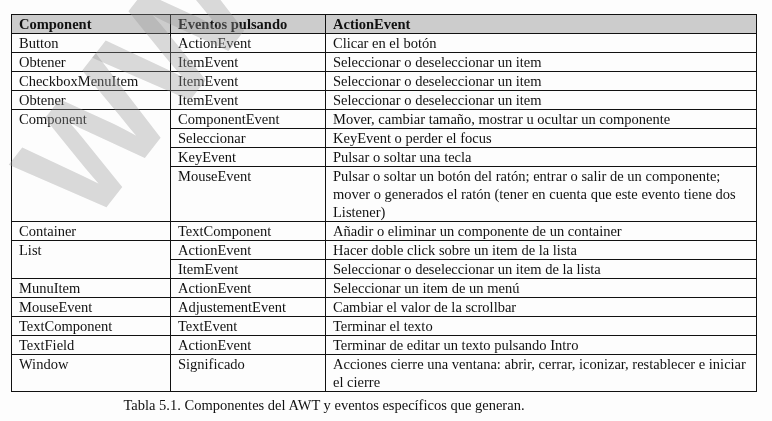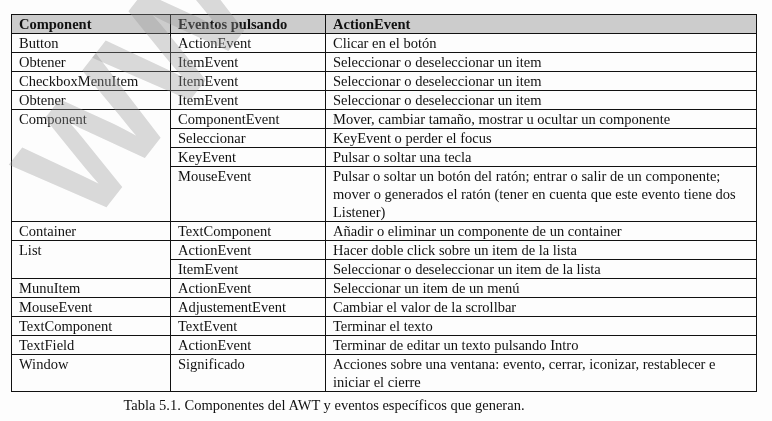--- a/index.html
+++ b/index.html
@@ -155,18 +155,18 @@
       <td>Terminar el texto</td>
     </tr>
     <tr>
       <td>TextField</td>
       <td>ActionEvent</td>
       <td>Terminar de editar un texto pulsando Intro</td>
     </tr>
     <tr>
       <td>Window</td>
       <td>Significado</td>
-      <td>Acciones sobre una ventana: evento, cerrar, iconizar, restablecer e iniciar el cierre</td>
+      <td>Acciones cierre una ventana: abrir, cerrar, iconizar, restablecer e iniciar el cierre</td>
     </tr>
   </tbody>
 </table>
 
 <div class="caption">Tabla 5.1. Componentes del AWT y eventos específicos que generan.</div>
 
 </body></html>

